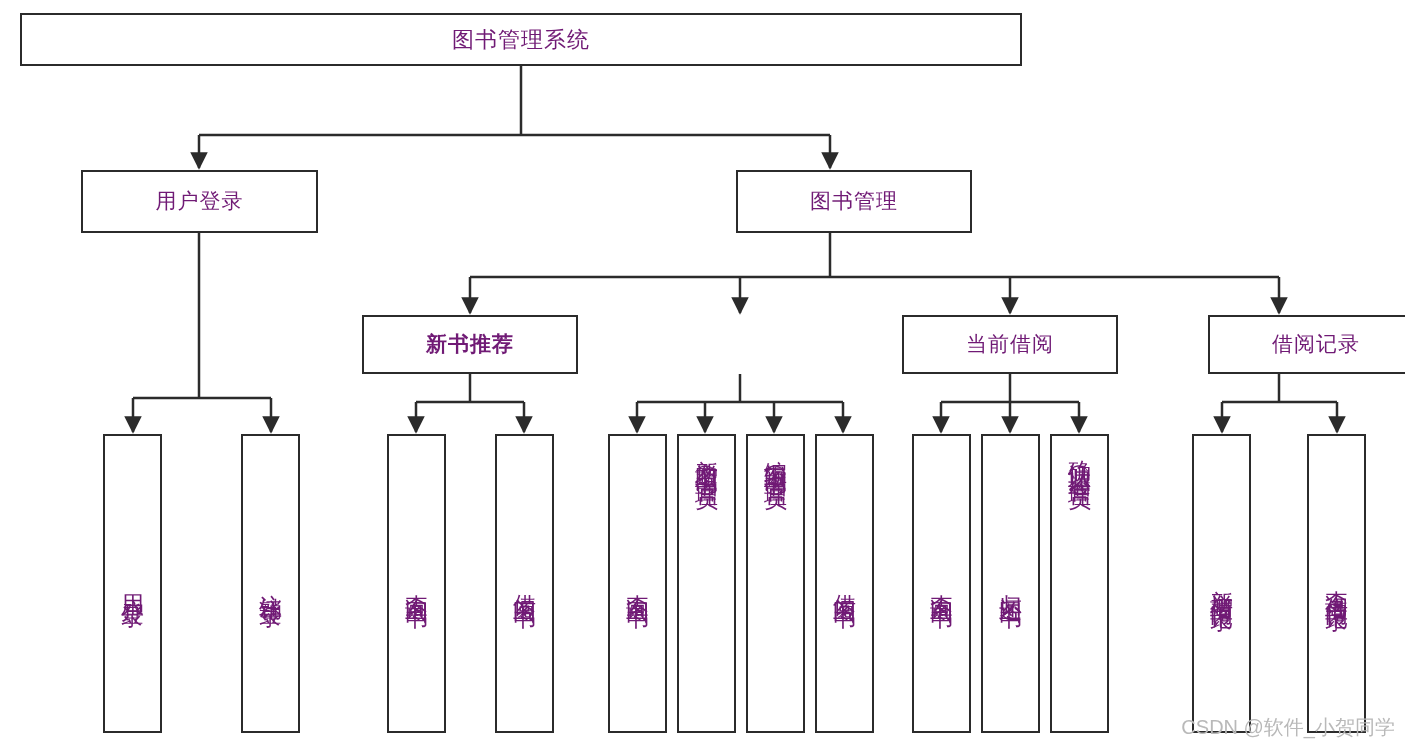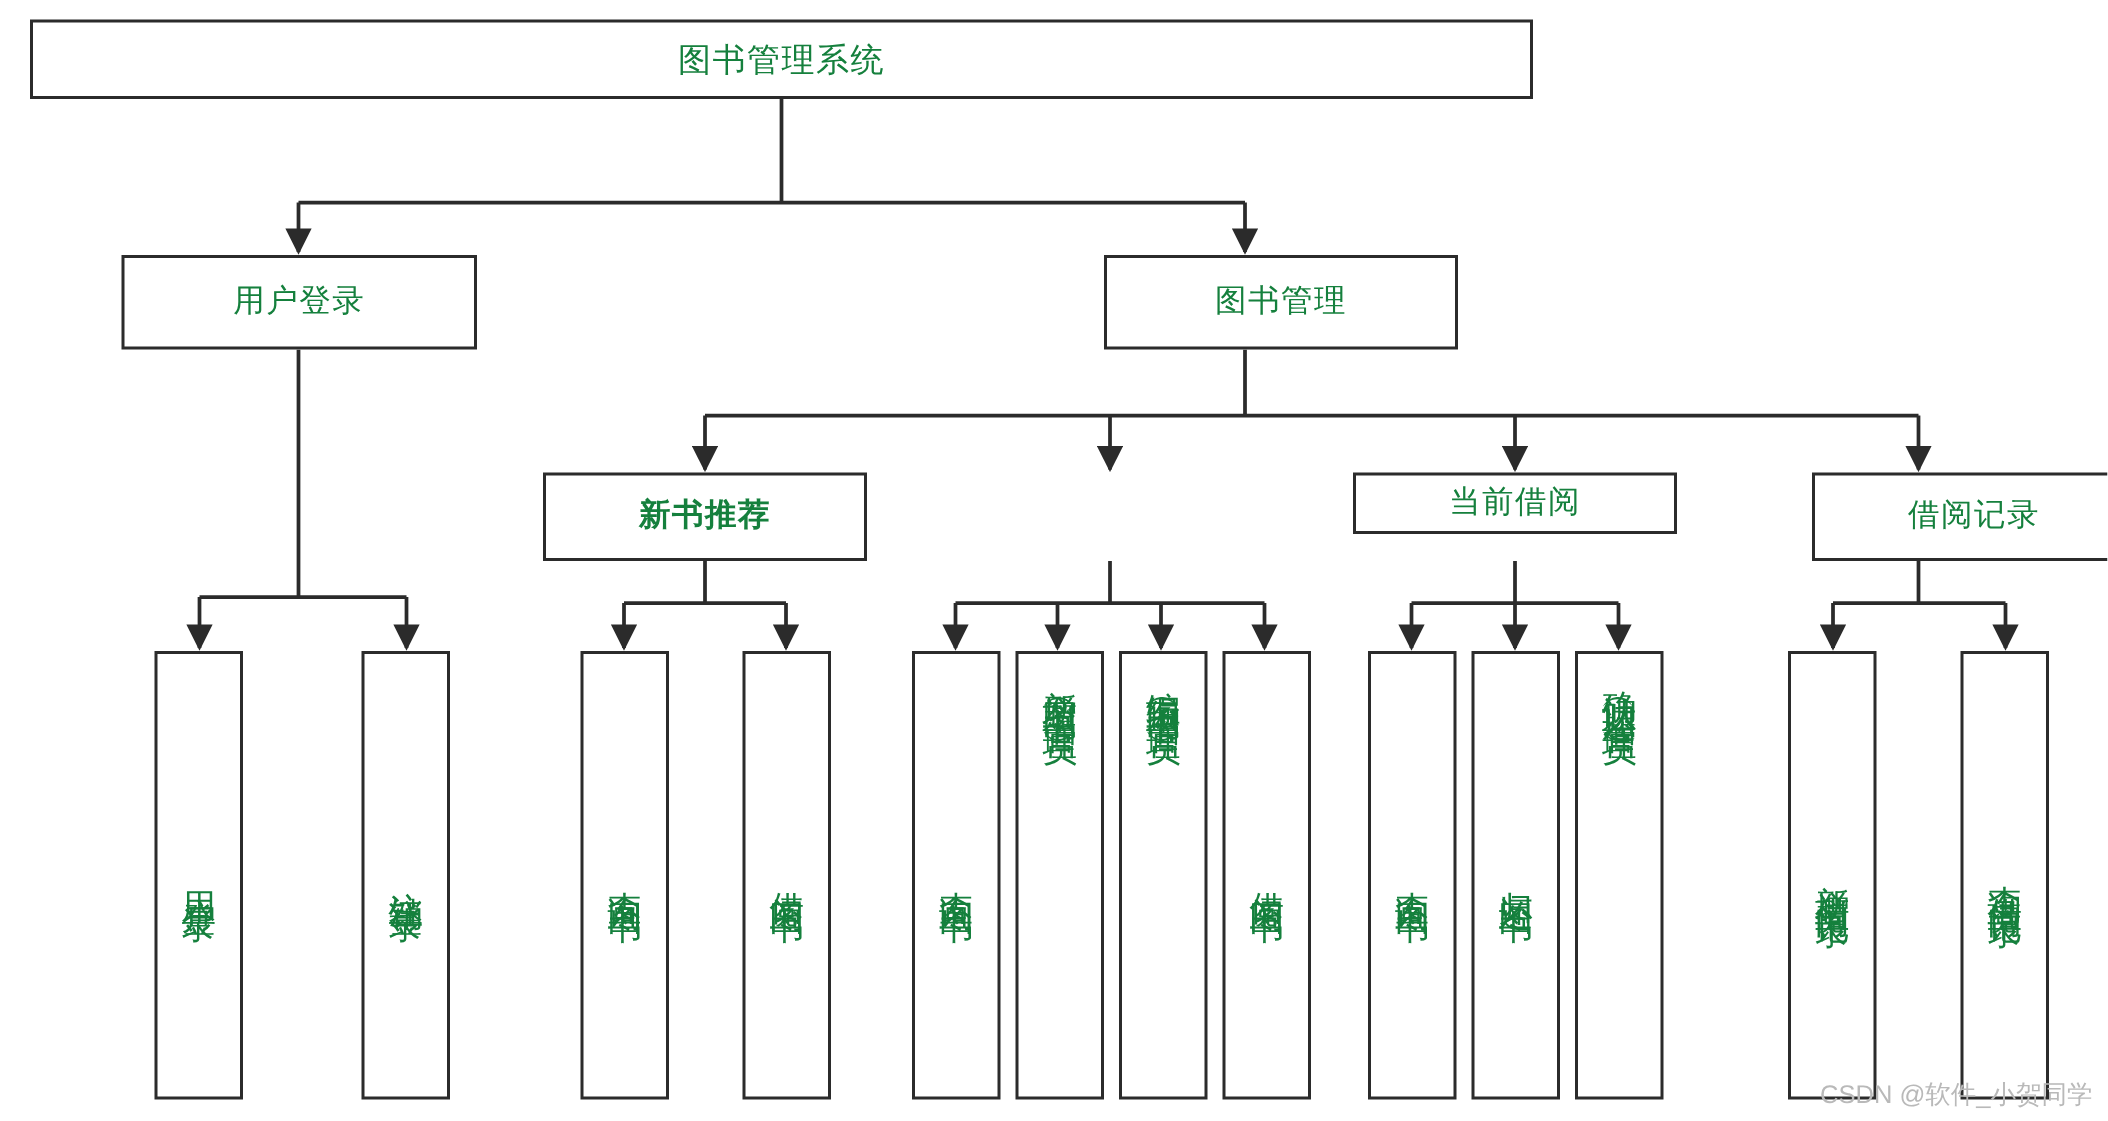--- a/index.html
+++ b/index.html
@@ -27,21 +27,21 @@
     pointer-events: none;
   }
   .node {
     position: absolute;
     box-sizing: border-box;
     background: #ffffff;
     border: 2px solid #2b2b2b;
     display: flex;
     align-items: center;
     justify-content: center;
-    color: #15803d;
+    color: #701a75;
   }
   .node-label {
     display: block;
     text-align: center;
     white-space: nowrap;
     line-height: 1.15;
   }
   
   .node-h .node-label {
     font-size: 21px;
@@ -65,21 +65,21 @@
     white-space: nowrap;
   }
   .node-v.centered {
     align-items: center;
     padding-top: 0;
   }
   #watermark {
     position: absolute;
     right: 10px;
     bottom: 6px;
-    font-size: 17px;
+    font-size: 20px;
     color: #b9b9b9;
     white-space: nowrap;
     user-select: none;
   }
 </style>
 </head>
 <body>
 
 <div id="diagram-root">
 
@@ -140,21 +140,21 @@
   <div class="node node-h" style="left:81px; top:170px; width:237px; height:63px;">
     <span class="node-label">用户登录</span>
   </div>
   <div class="node node-h" style="left:736px; top:170px; width:236px; height:63px;">
     <span class="node-label">图书管理</span>
   </div>
 
   <div class="node node-h" style="left:362px; top:315px; width:216px; height:59px;font-weight:bold;">
     <span class="node-label">新书推荐</span>
   </div>
-  <div class="node node-h" style="left:902px; top:315px; width:216px; height:41px;align-items:center;">
+  <div class="node node-h" style="left:902px; top:315px; width:216px; height:59px;align-items:center;">
     <span class="node-label">当前借阅</span>
   </div>
   <div class="node node-h" style="left:1171px; top:315px; width:216px; height:59px;margin-left:37px;">
     <span class="node-label">借阅记录</span>
   </div>
 
   <div class="node node-v centered" style="left:103px; top:434px; width:59px; height:299px;">
     <span class="node-label">用户登录</span>
   </div>
   <div class="node node-v centered" style="left:241px; top:434px; width:59px; height:299px;">

